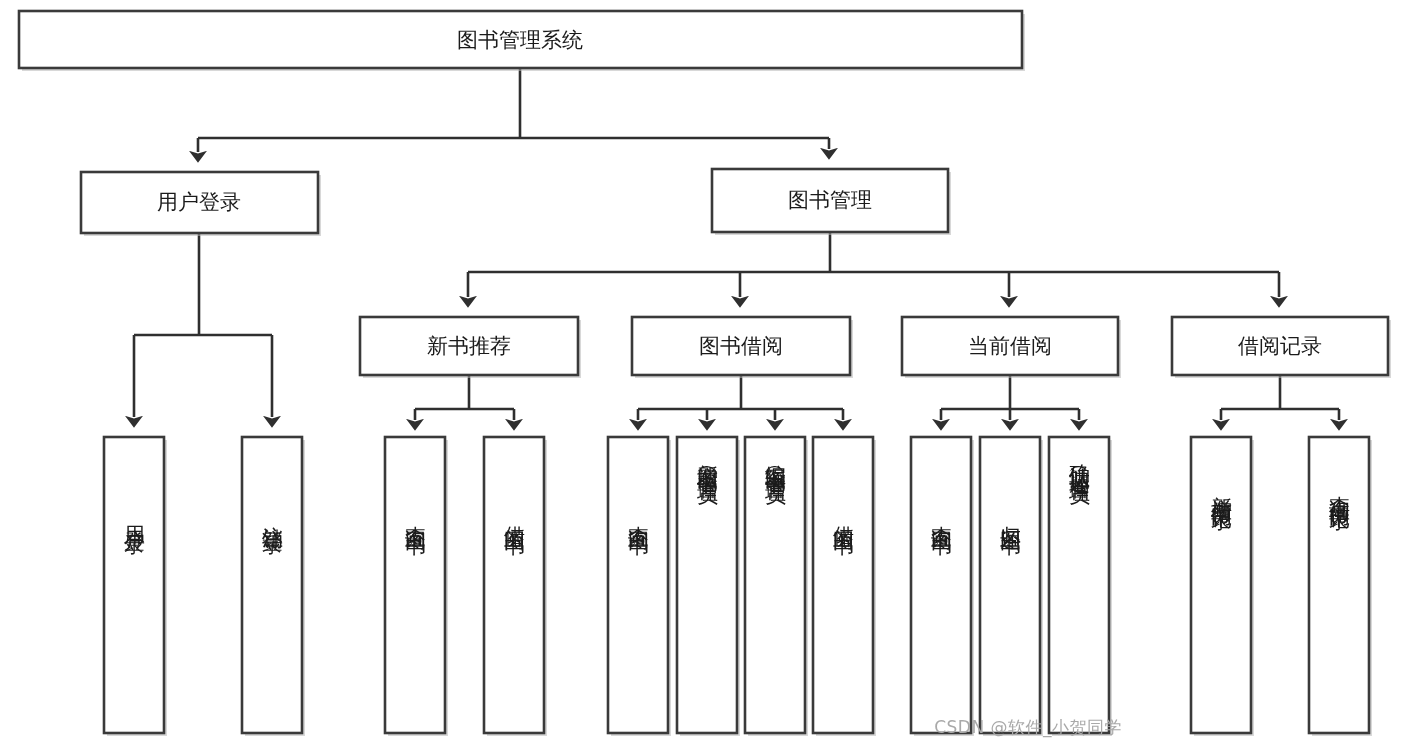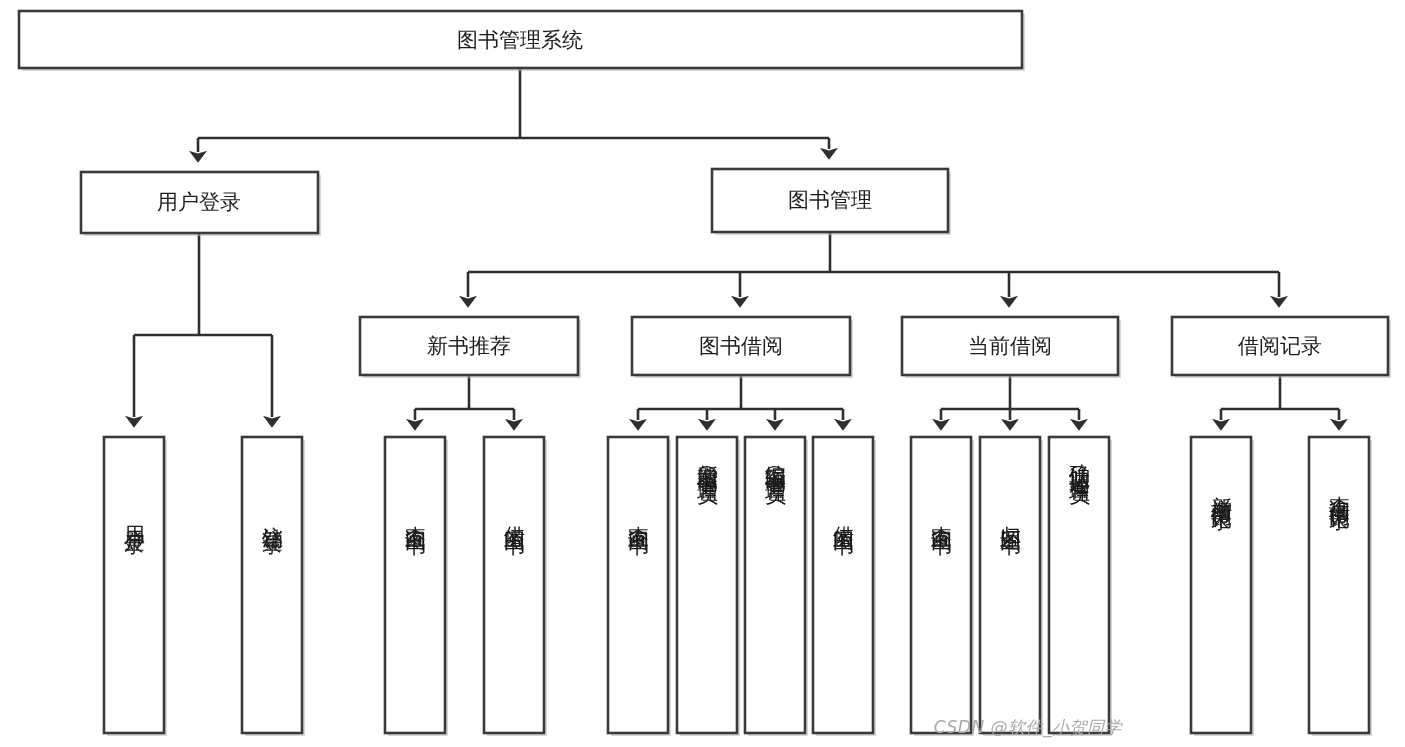--- a/index.html
+++ b/index.html
@@ -71,21 +71,20 @@
   #watermark {
     position: absolute;
     right: 8px;
     bottom: 8px;
     font-family: "DejaVu Sans", "Liberation Sans", sans-serif;
     font-size: 17px;
     color: #a9a9a9;
     letter-spacing: 0.5px;
     white-space: nowrap;
     pointer-events: none;
-    font-style: italic;
   }
 </style>
 </head>
 <body>
 
 <div id="diagram-root">
 
   <svg id="flow" viewBox="0 0 1405 747">
     <defs>
       <marker id="ah" markerWidth="14" markerHeight="18" refX="1.2" refY="9" orient="auto" markerUnits="userSpaceOnUse">

